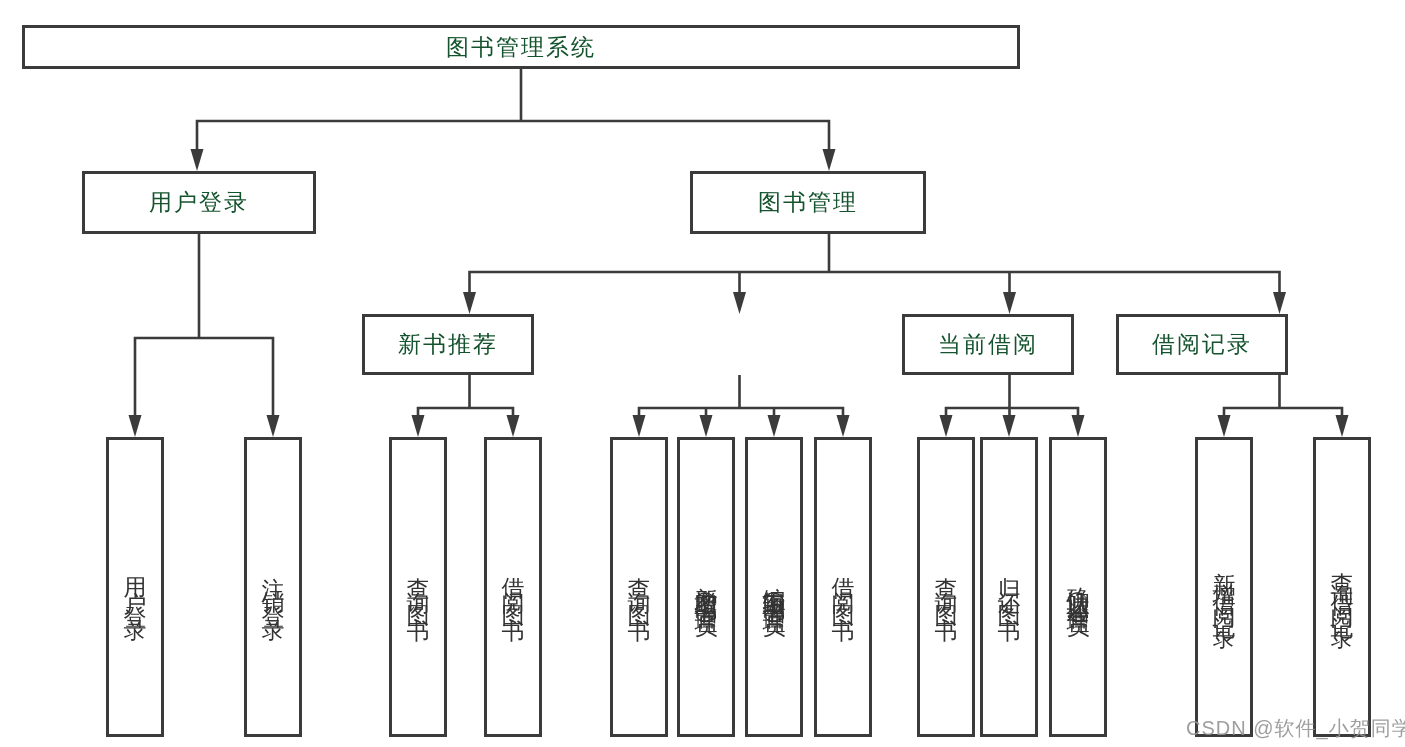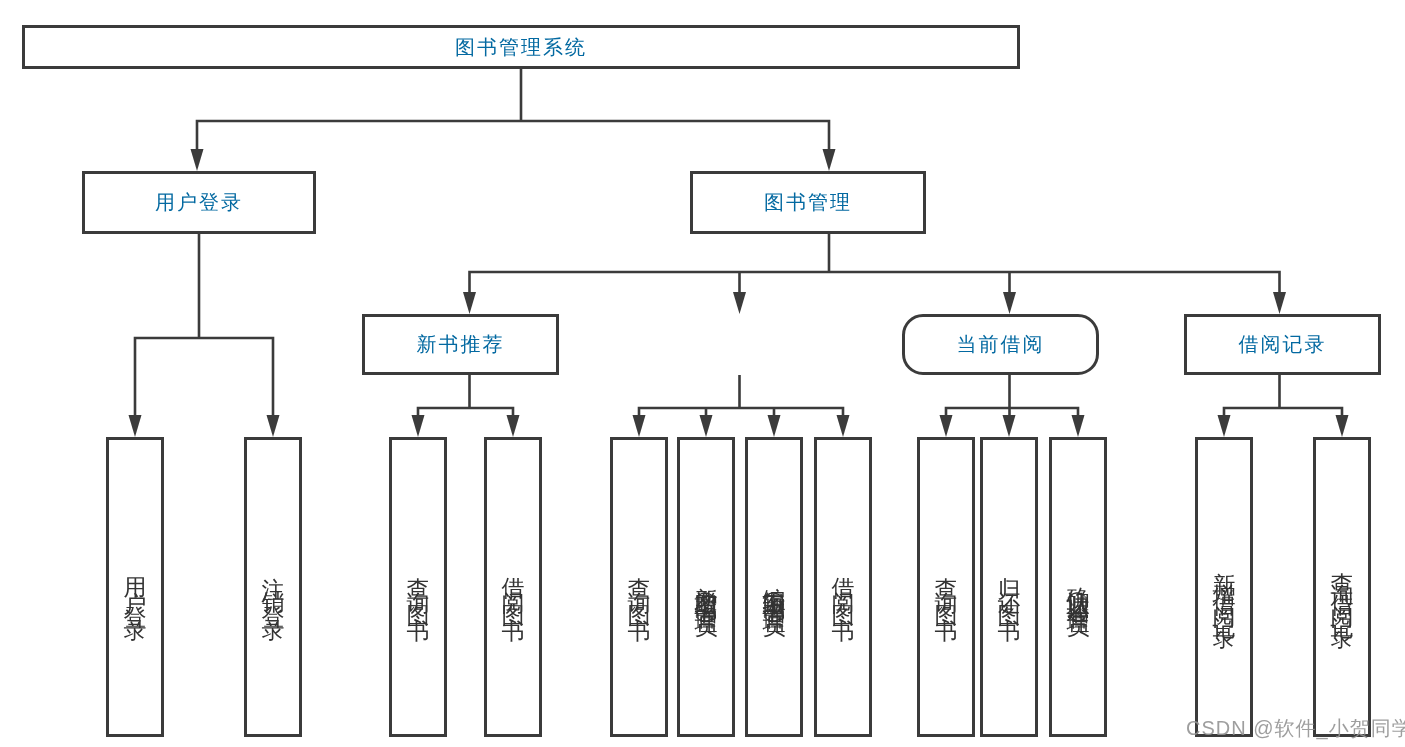--- a/index.html
+++ b/index.html
@@ -22,34 +22,34 @@
     position: absolute;
     box-sizing: border-box;
     background: #ffffff;
     border: 3px solid #3b3b3b;
     display: flex;
     align-items: center;
     justify-content: center;
     z-index: 2;
   }
   .node .lbl {
-    font-size: 20px;
+    font-size: 23px;
     letter-spacing: 2px;
     white-space: nowrap;
-    color: #0369a1;
+    color: #14532d;
   }
   .root  { left: 22px;  top: 25px;  width: 998px; height: 44px; }
   .lv2   { top: 171px; height: 63px; }
   .b-userlogin { left: 82px;  width: 234px; }
   .b-bookmgmt  { left: 690px; width: 236px; }
-  .lv3   { top: 314px; height: 61px; width: 197px; }
+  .lv3   { top: 314px; height: 61px; width: 172px; }
   .b-newrec  { left: 362px; }
   .b-borrow  { left: 632px; }
-  .b-current { left: 902px; border-radius: 21px; }
-  .b-record  { left: 1184px; }
+  .b-current { left: 902px; }
+  .b-record  { left: 1116px; }
   .leaf {
     position: absolute;
     box-sizing: border-box;
     top: 437px;
     width: 58px;
     height: 300px;
     background: #ffffff;
     border: 3px solid #3b3b3b;
     display: flex;
     align-items: center;

